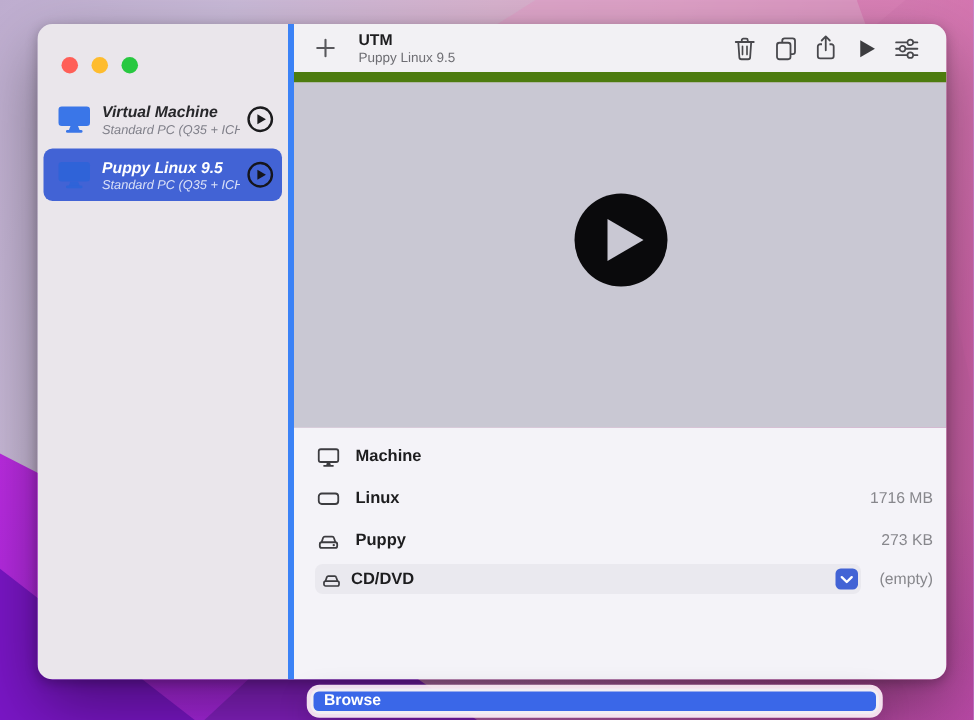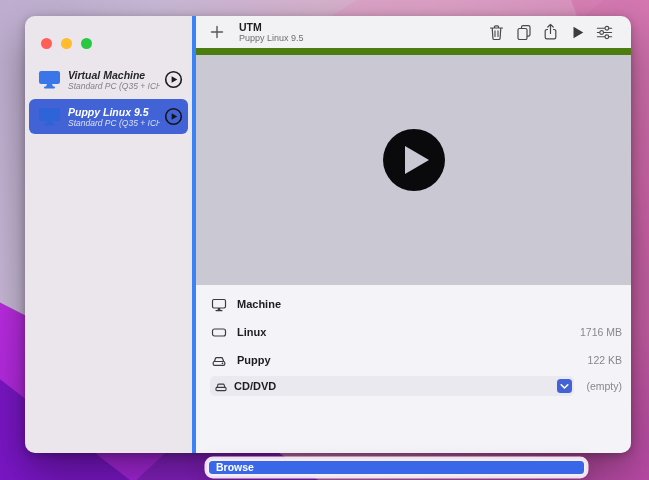--- a/index.html
+++ b/index.html
@@ -234,21 +234,21 @@
 
       <div class="drow">
         <span class="dicon">
           <svg width="16" height="15" viewBox="0 0 16 15">
             <path d="M3.4 8.5l1-3c.2-.5.6-.8 1.1-.8h5c.5 0 .95.3 1.1.8l1 3" fill="none" stroke="currentColor" stroke-width="1.2"></path>
             <rect x="2.2" y="8.5" width="11.6" height="3.8" rx="1.3" fill="none" stroke="currentColor" stroke-width="1.2"></rect>
             <circle cx="11.5" cy="10.4" r="0.8" fill="currentColor"></circle>
           </svg>
         </span>
         <span class="dlabel">Puppy</span>
-        <span class="dvalue">122 KB</span>
+        <span class="dvalue">273 KB</span>
       </div>
 
       <div class="cdrow">
         <div class="popup">
           <span class="dicon" style="width:15px;">
             <svg width="14" height="13" viewBox="0 0 16 15">
               <path d="M3.4 8.5l1-3c.2-.5.6-.8 1.1-.8h5c.5 0 .95.3 1.1.8l1 3" fill="none" stroke="currentColor" stroke-width="1.3"></path>
               <rect x="2.2" y="8.5" width="11.6" height="3.8" rx="1.3" fill="none" stroke="currentColor" stroke-width="1.3"></rect>
             </svg>
           </span>

